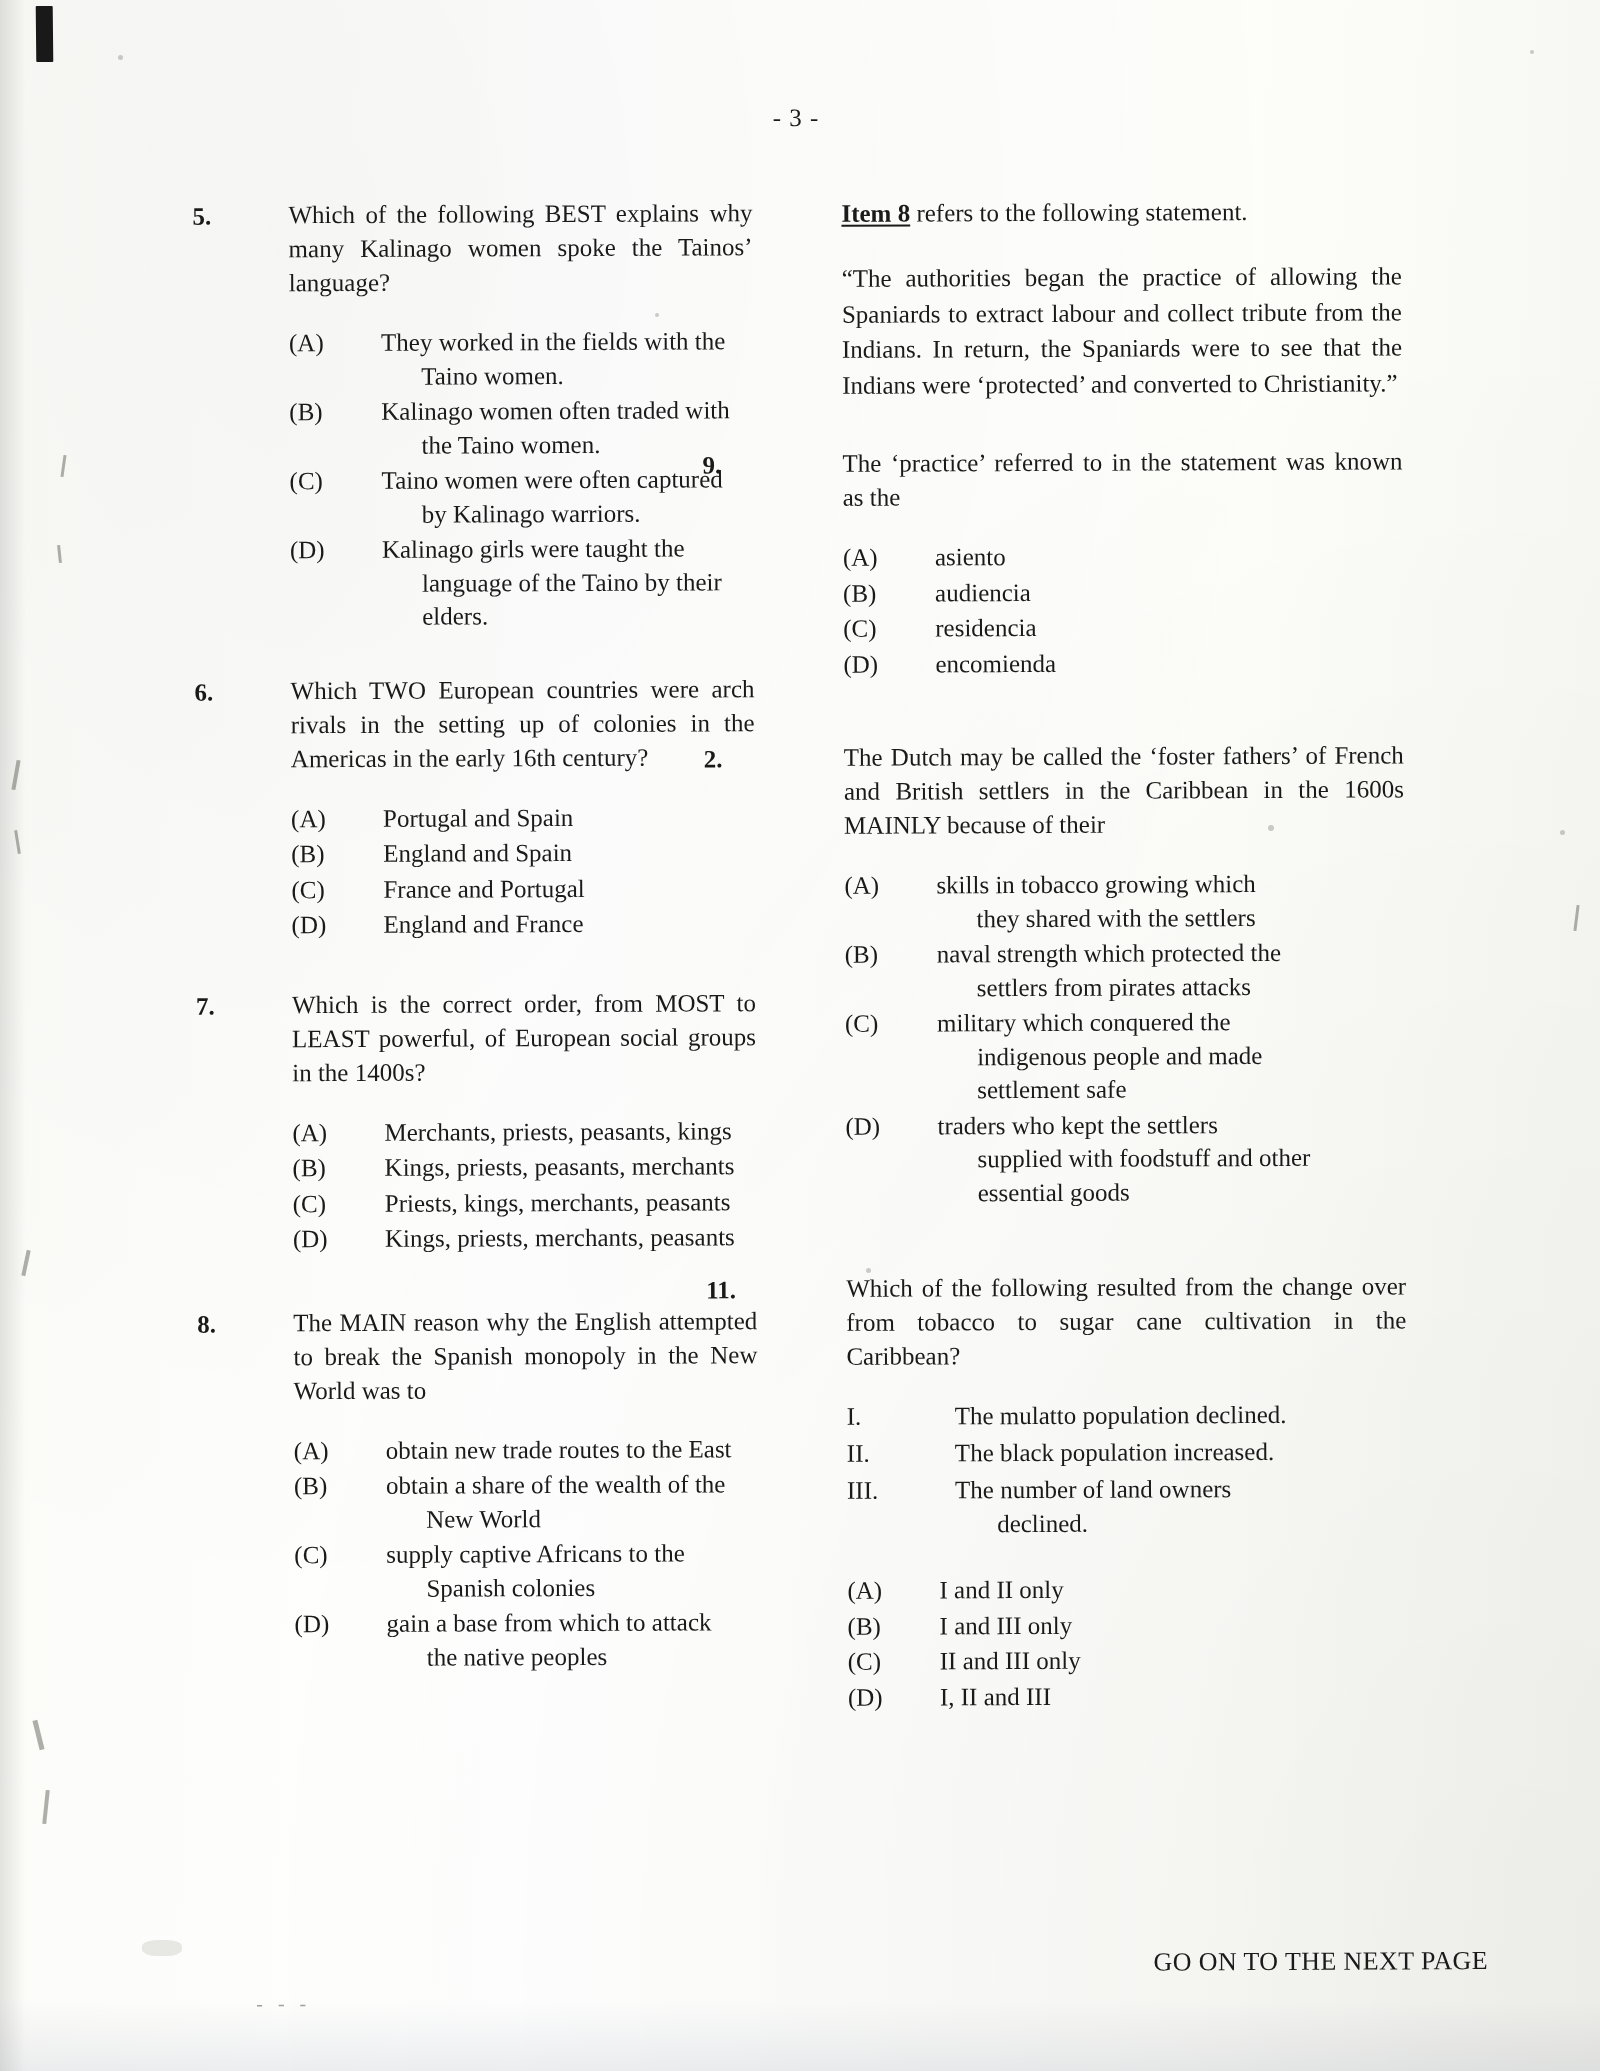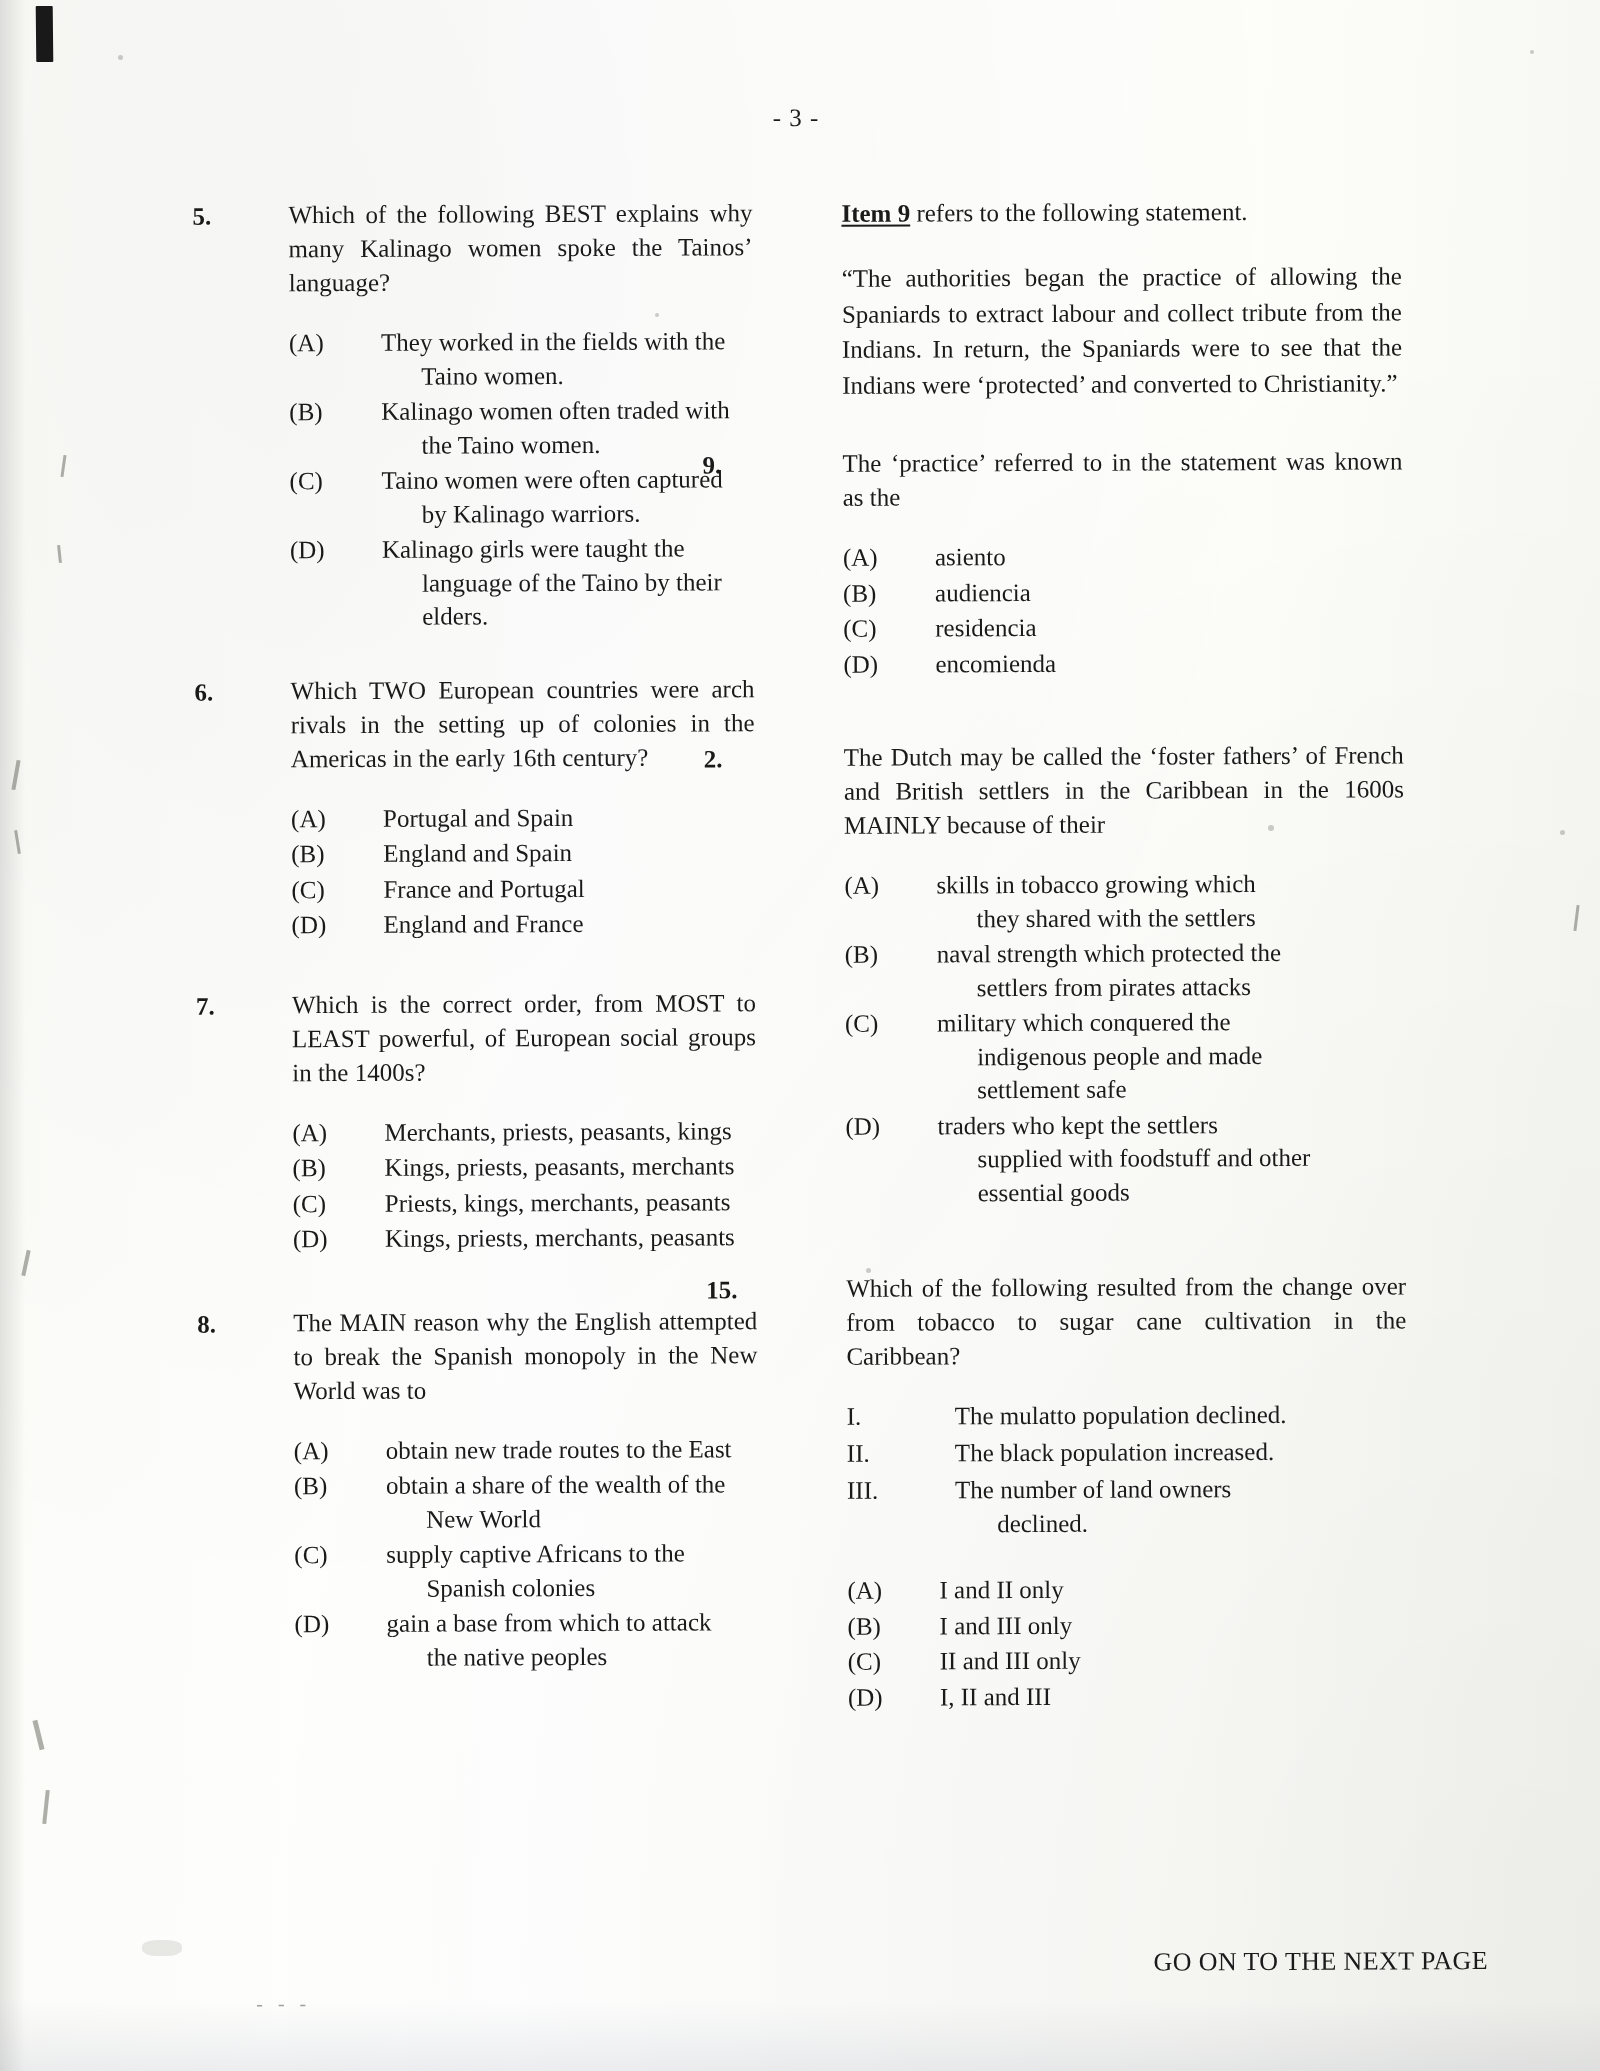--- a/index.html
+++ b/index.html
@@ -350,21 +350,21 @@
             </span>
           </div>
         </div>
       </div>
 
     </div>
 
     <div class="column" id="col-right">
 
       <div class="item-ref">
-        <span class="ul"><b>Item 9</b></span><span> refers to the following statement.</span>
+        <span class="ul"><b>Item 8</b></span><span> refers to the following statement.</span>
       </div>
 
       <div class="statement">“The authorities began the practice of allowing the Spaniards to extract labour and collect tribute from the Indians. In return, the Spaniards were to see that the Indians were ‘protected’ and converted to Christianity.”</div>
 
       <div class="question" style="margin-bottom:60px; margin-left:-140px;">
         <div class="q-head">
           <div class="q-num" style="width:140px; flex:0 0 140px;">9.</div>
           <div class="q-stem">The ‘practice’ referred to in the statement was known as the</div>
         </div>
         <div class="options" style="padding-left:140px;">
@@ -421,21 +421,21 @@
               <span>traders who kept the settlers</span>
               <span class="cont">supplied with foodstuff and other</span>
               <span class="cont">essential goods</span>
             </span>
           </div>
         </div>
       </div>
 
       <div class="question" style="margin-left:-140px;">
         <div class="q-head">
-          <div class="q-num" style="width:140px; flex:0 0 140px;">15.</div>
+          <div class="q-num" style="width:140px; flex:0 0 140px;">11.</div>
           <div class="q-stem">Which of the following resulted from the change over from tobacco to sugar cane cultivation in the Caribbean?</div>
         </div>
         <div class="roman-list" style="padding-left:140px;">
           <div class="roman-item">
             <span class="roman-label">I.</span>
             <span class="roman-text">The mulatto population declined.</span>
           </div>
           <div class="roman-item">
             <span class="roman-label">II.</span>
             <span class="roman-text">The black population increased.</span>

